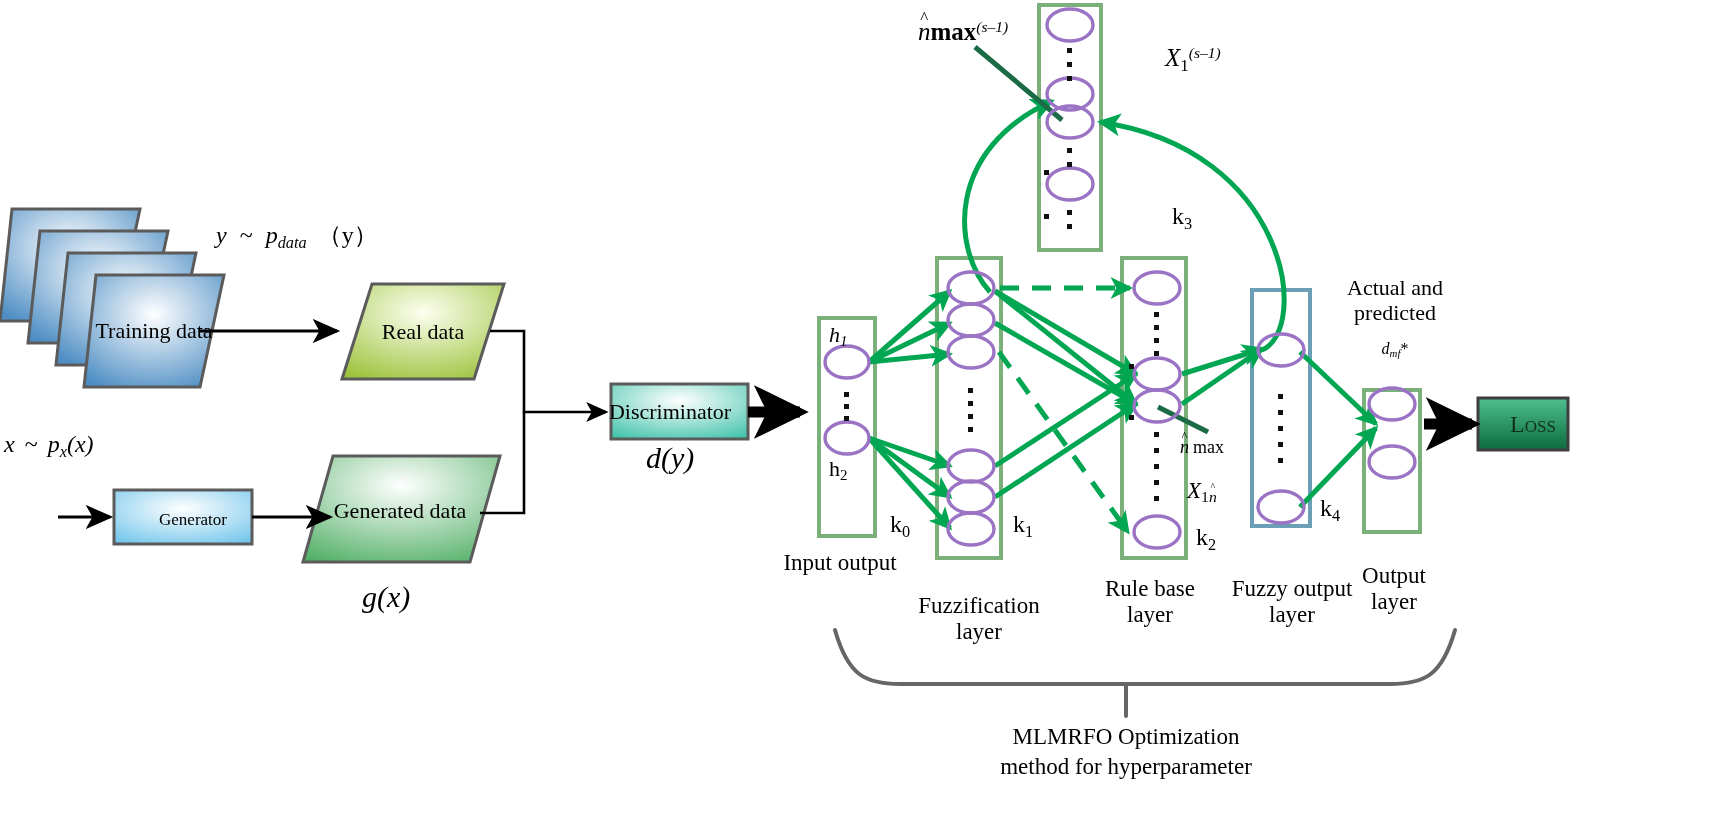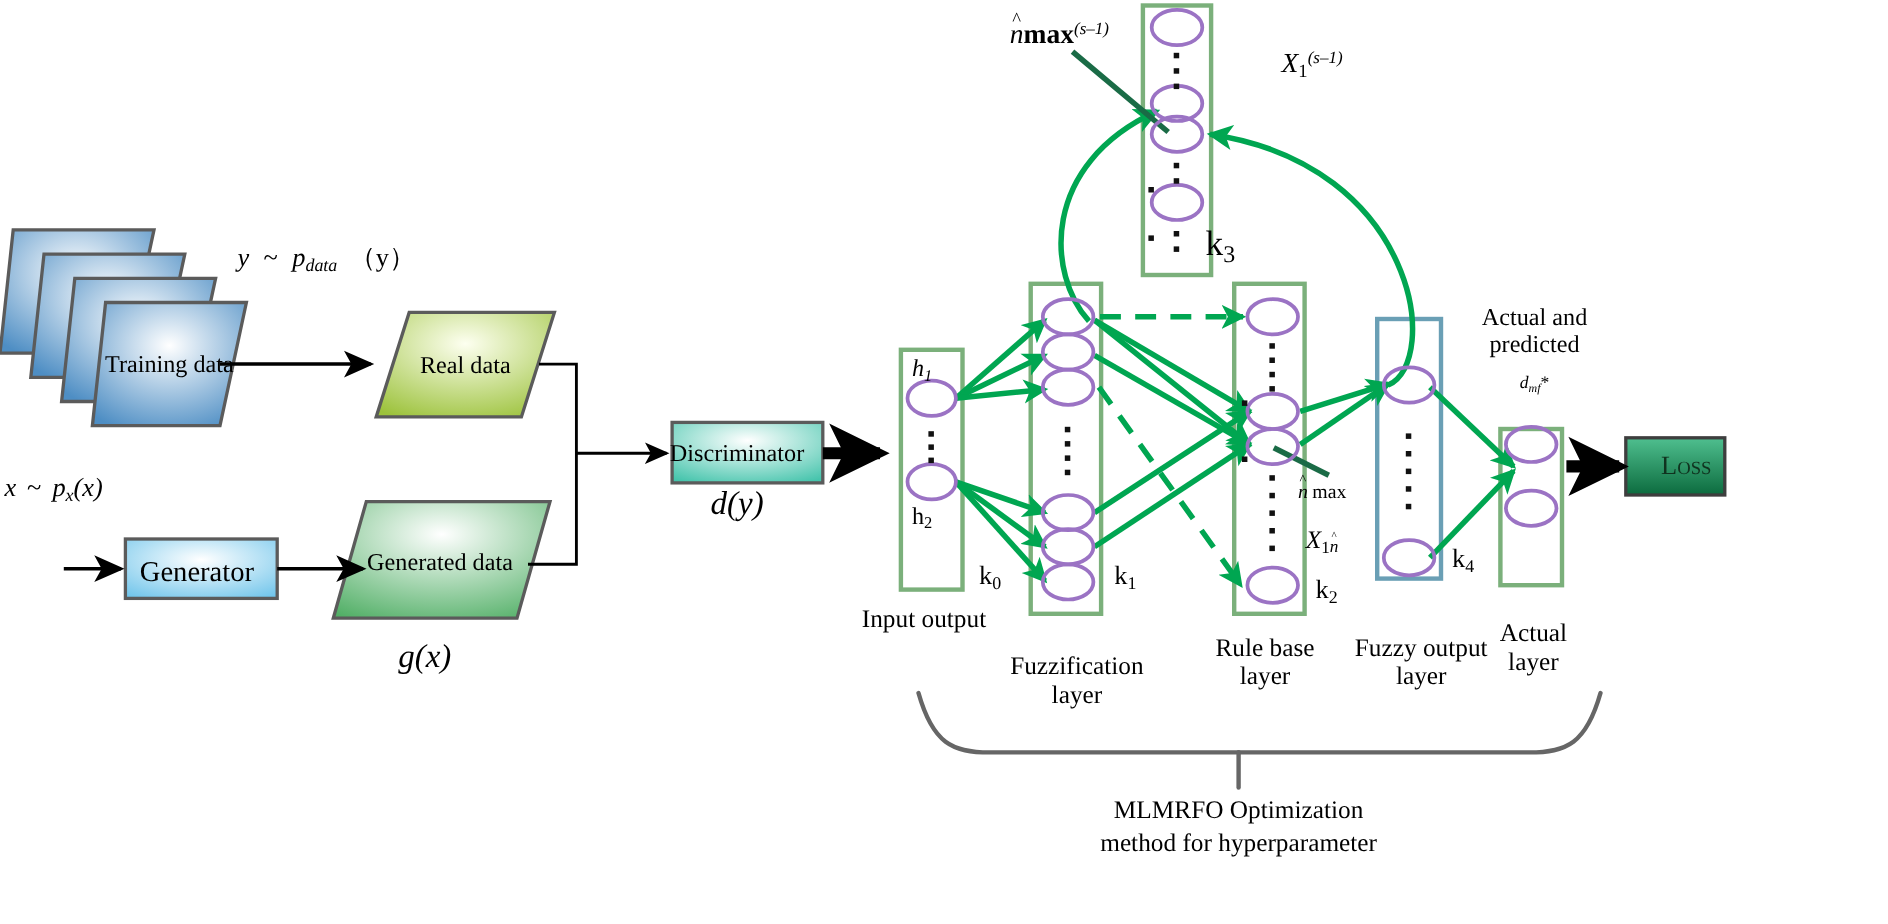--- a/index.html
+++ b/index.html
@@ -248,21 +248,21 @@
       <path d="M1455,630 C1442,676 1424,684 1390,684 L1126,684"></path>
       <line x1="1126" y1="684" x2="1126" y2="716"></line>
     </g>
 
   </svg>
 
   <div class="shape-text" style="left:84px;top:275px;width:140px;height:112px;font-size:22px;">Training  data</div>
 
   <div class="shape-text" style="left:342px;top:284px;width:162px;height:95px;font-size:22px;">Real data</div>
 
-  <div class="shape-text" style="left:110px;top:490px;width:138px;height:60px;font-size:26px;">Generator</div>
+  <div class="shape-text" style="left:124px;top:490px;width:138px;height:60px;font-size:17px;">Generator</div>
 
   <div class="shape-text" style="left:310px;top:480px;width:180px;height:62px;font-size:22px;">Generated data</div>
 
   <div class="shape-text" style="left:611px;top:384px;width:118px;height:55px;font-size:22px;">Discriminator</div>
 
   <div class="shape-text" style="left:1478px;top:398px;width:110px;height:52px;font-size:24px;
               font-variant:small-caps;color:#10331f;">Loss</div>
 
   <div class="lbl" style="left:216px;top:222px;font-size:24px;">
     <i>y</i>
@@ -294,21 +294,21 @@
 
   <div class="lbl" style="left:890px;top:511px;font-size:24px;">
     <span>k</span><span class="sub">0</span>
   </div>
   <div class="lbl" style="left:1013px;top:511px;font-size:24px;">
     <span>k</span><span class="sub">1</span>
   </div>
   <div class="lbl" style="left:1196px;top:524px;font-size:24px;">
     <span>k</span><span class="sub">2</span>
   </div>
-  <div class="lbl" style="left:1096px;top:203px;font-size:32px;text-align:right;">
+  <div class="lbl" style="left:1172px;top:203px;font-size:24px;text-align:right;">
     <span>k</span><span class="sub">3</span>
   </div>
   <div class="lbl" style="left:1320px;top:495px;font-size:24px;">
     <span>k</span><span class="sub">4</span>
   </div>
 
   <div class="lbl" style="left:918px;top:18px;font-size:25px;">
     <span class="hat">
       <i>n</i>
       <span style="position:absolute;left:0;right:0;top:-10px;text-align:center;font-size:17px;">^</span>
@@ -352,21 +352,21 @@
     <div>Rule base</div>
     <div>layer</div>
   </div>
 
   <div class="lbl ctr" style="left:1215px;top:576px;width:154px;font-size:23px;">
     <div>Fuzzy output</div>
     <div>layer</div>
   </div>
 
   <div class="lbl ctr" style="left:1332px;top:563px;width:124px;font-size:23px;">
-    <div>Actual</div>
+    <div>Output</div>
     <div>layer</div>
   </div>
 
   <div class="lbl ctr" style="left:966px;top:722px;width:320px;font-size:23px;line-height:1.32;">
     <div>MLMRFO Optimization</div>
     <div>method for hyperparameter</div>
   </div>
 
 </div>
 

